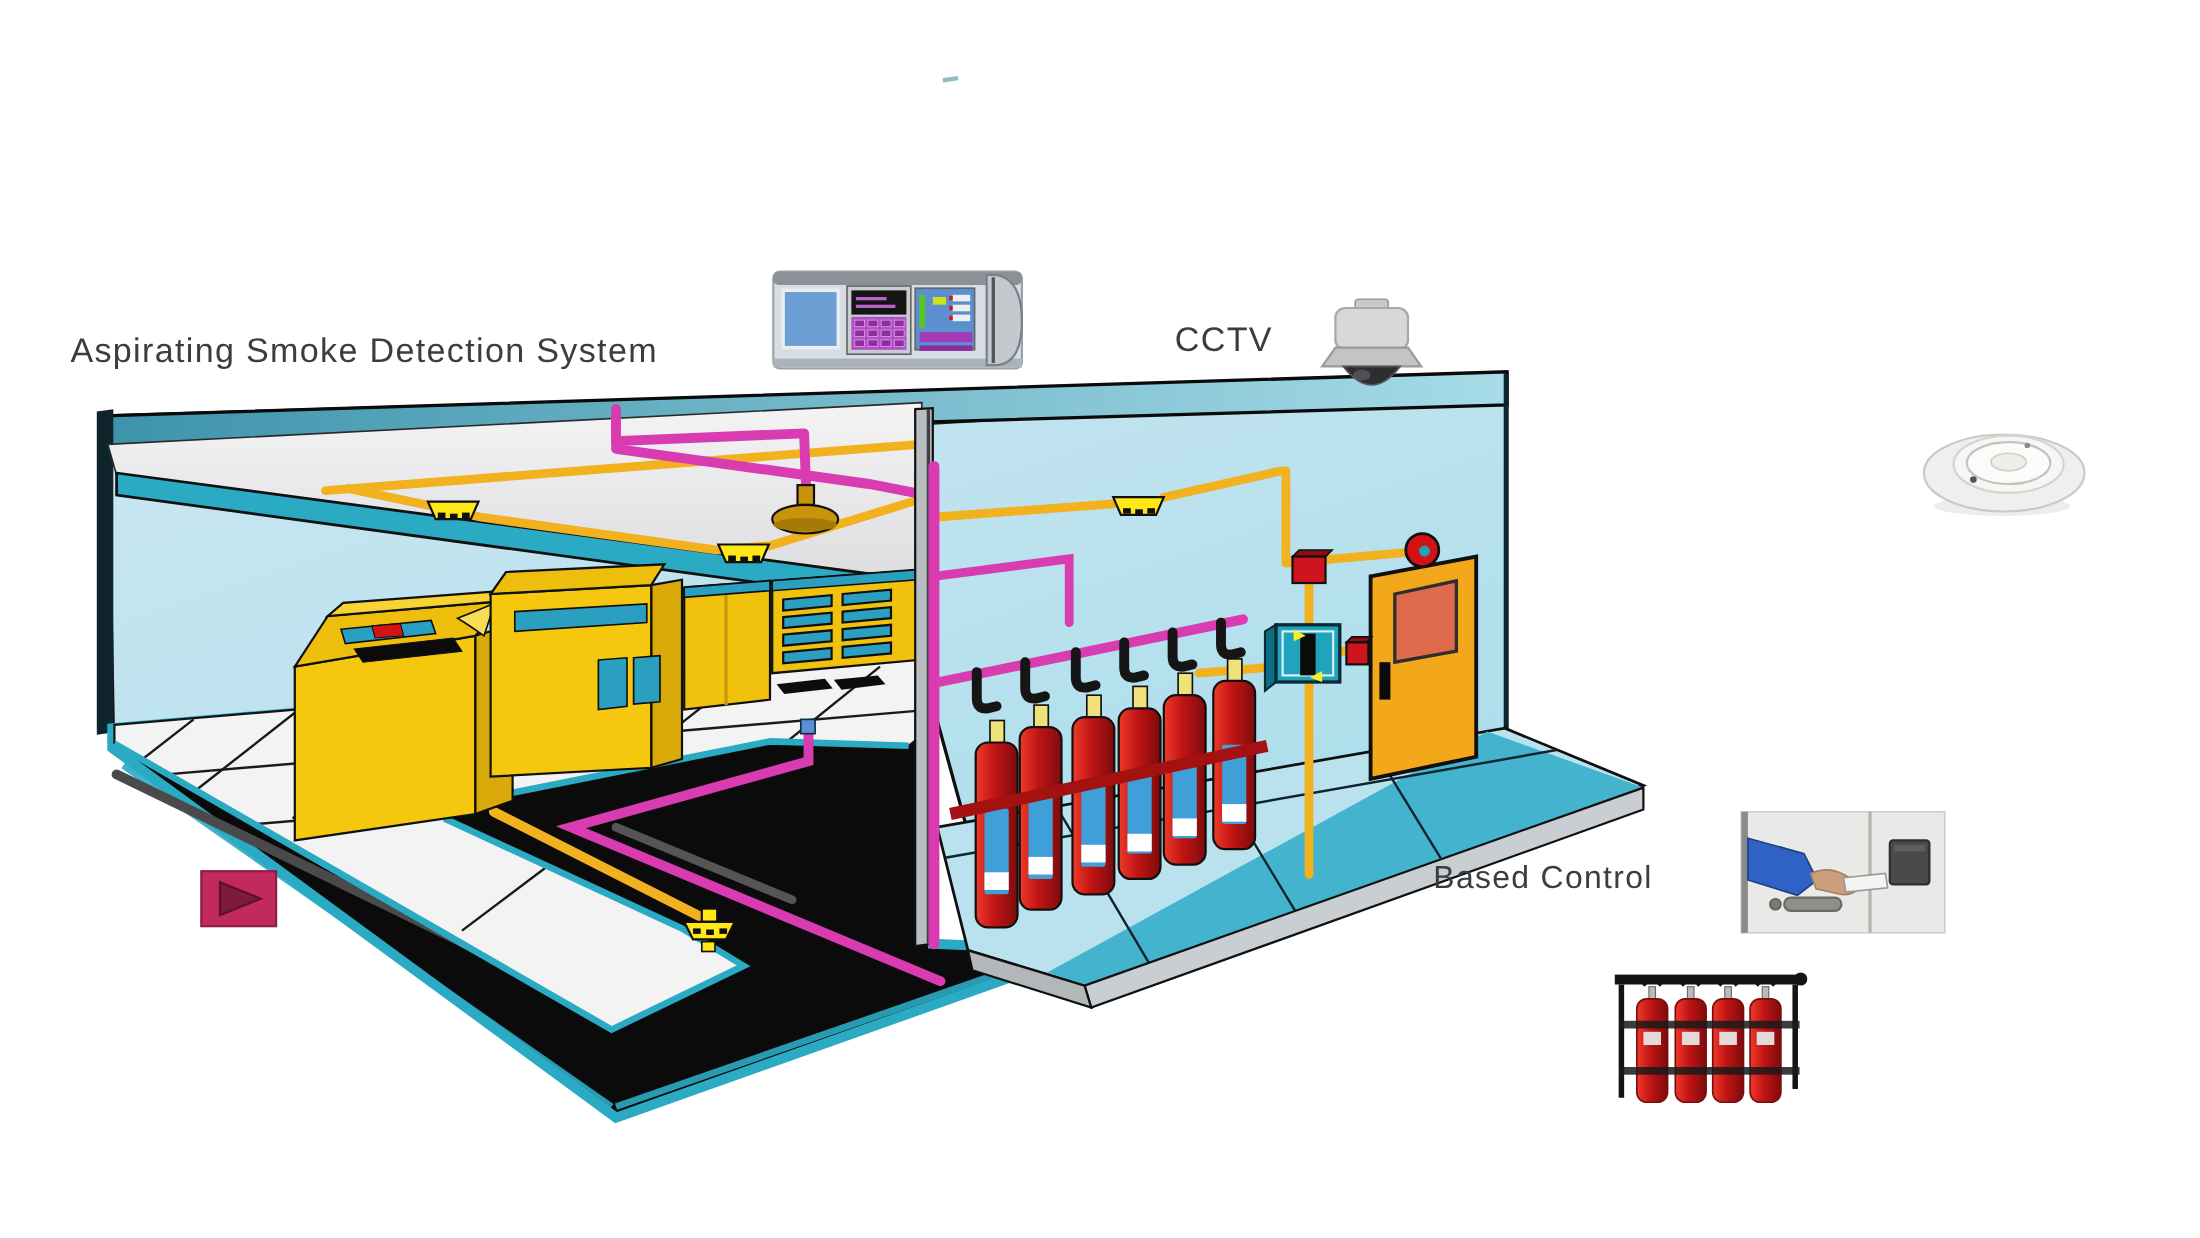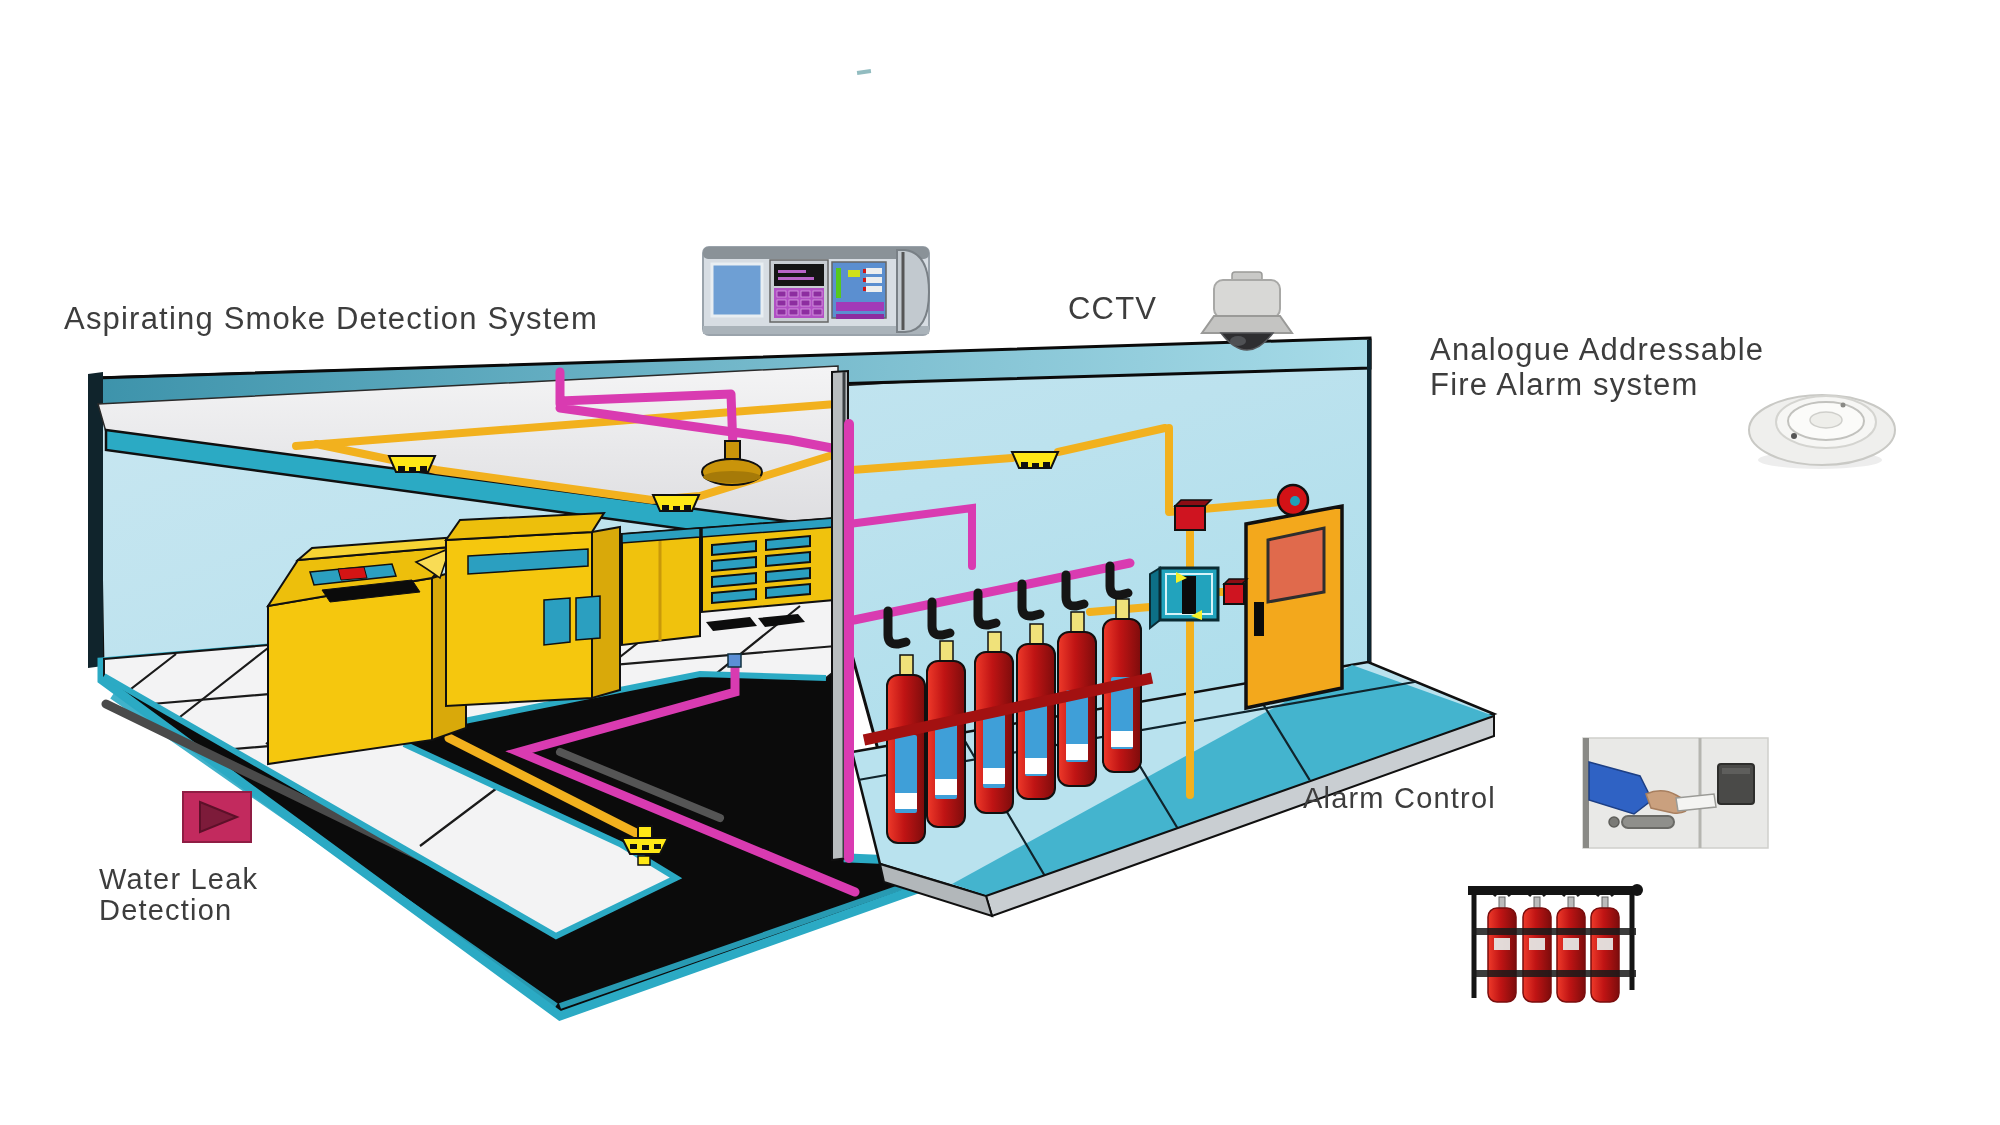--- a/index.html
+++ b/index.html
@@ -377,19 +377,15 @@
     </g>
     <rect x="1472" y="928" width="164" height="7" fill="#1a1a1a" opacity="0.85"></rect>
     <rect x="1472" y="970" width="164" height="7" fill="#1a1a1a" opacity="0.85"></rect>
   </g>
 
   <rect x="857" y="70" width="14" height="4" fill="#4a8f96" opacity="0.6" transform="rotate(-8 864 72)"></rect>
 </svg>
 
 <div class="lbl" style="left:64px; top:301px;">Aspirating Smoke Detection System</div>
 <div class="lbl" style="left:1068px; top:291px;">CCTV</div>
-<div class="lbl" style="left:1430px; top:332px;">Analogue Addressable
-Fire Alarm system</div>
-<div class="lbl small" style="left:99px; top:864px;">Water Leak
-Detection</div>
-<div class="lbl small" style="left:1303px; top:783px;">Alarm Control</div>
+<div class="lbl small" style="left:1303px; top:783px;">Based Control</div>
 
 </div>
 
 </body></html>

